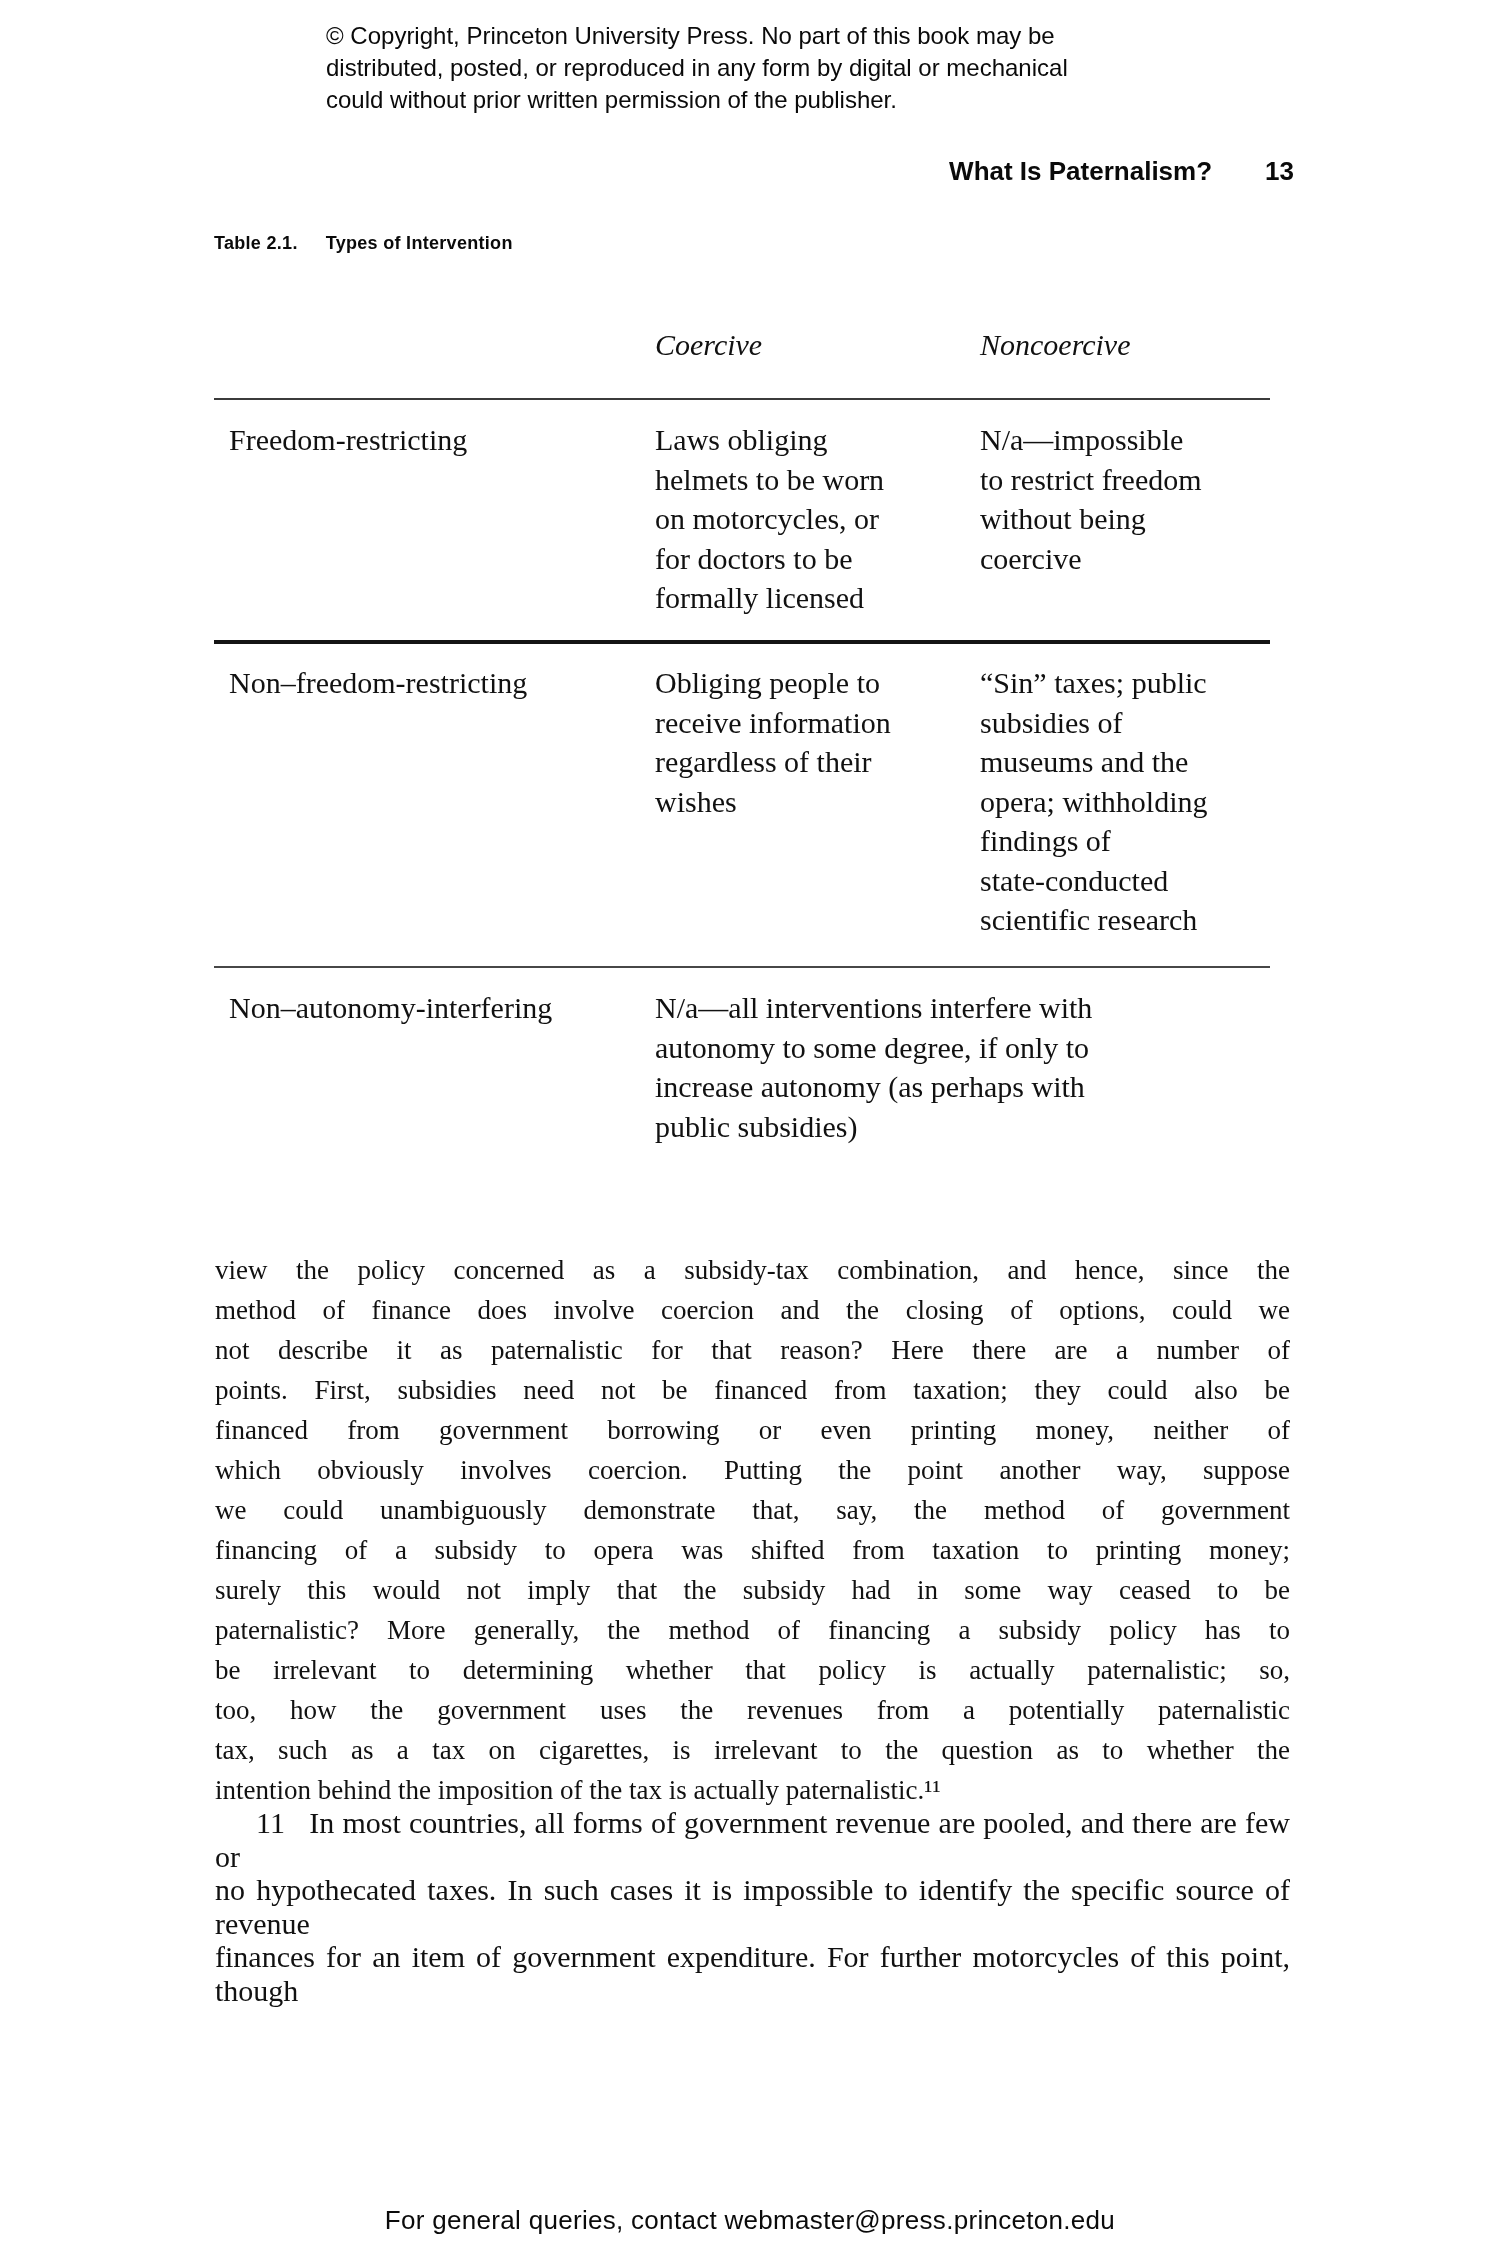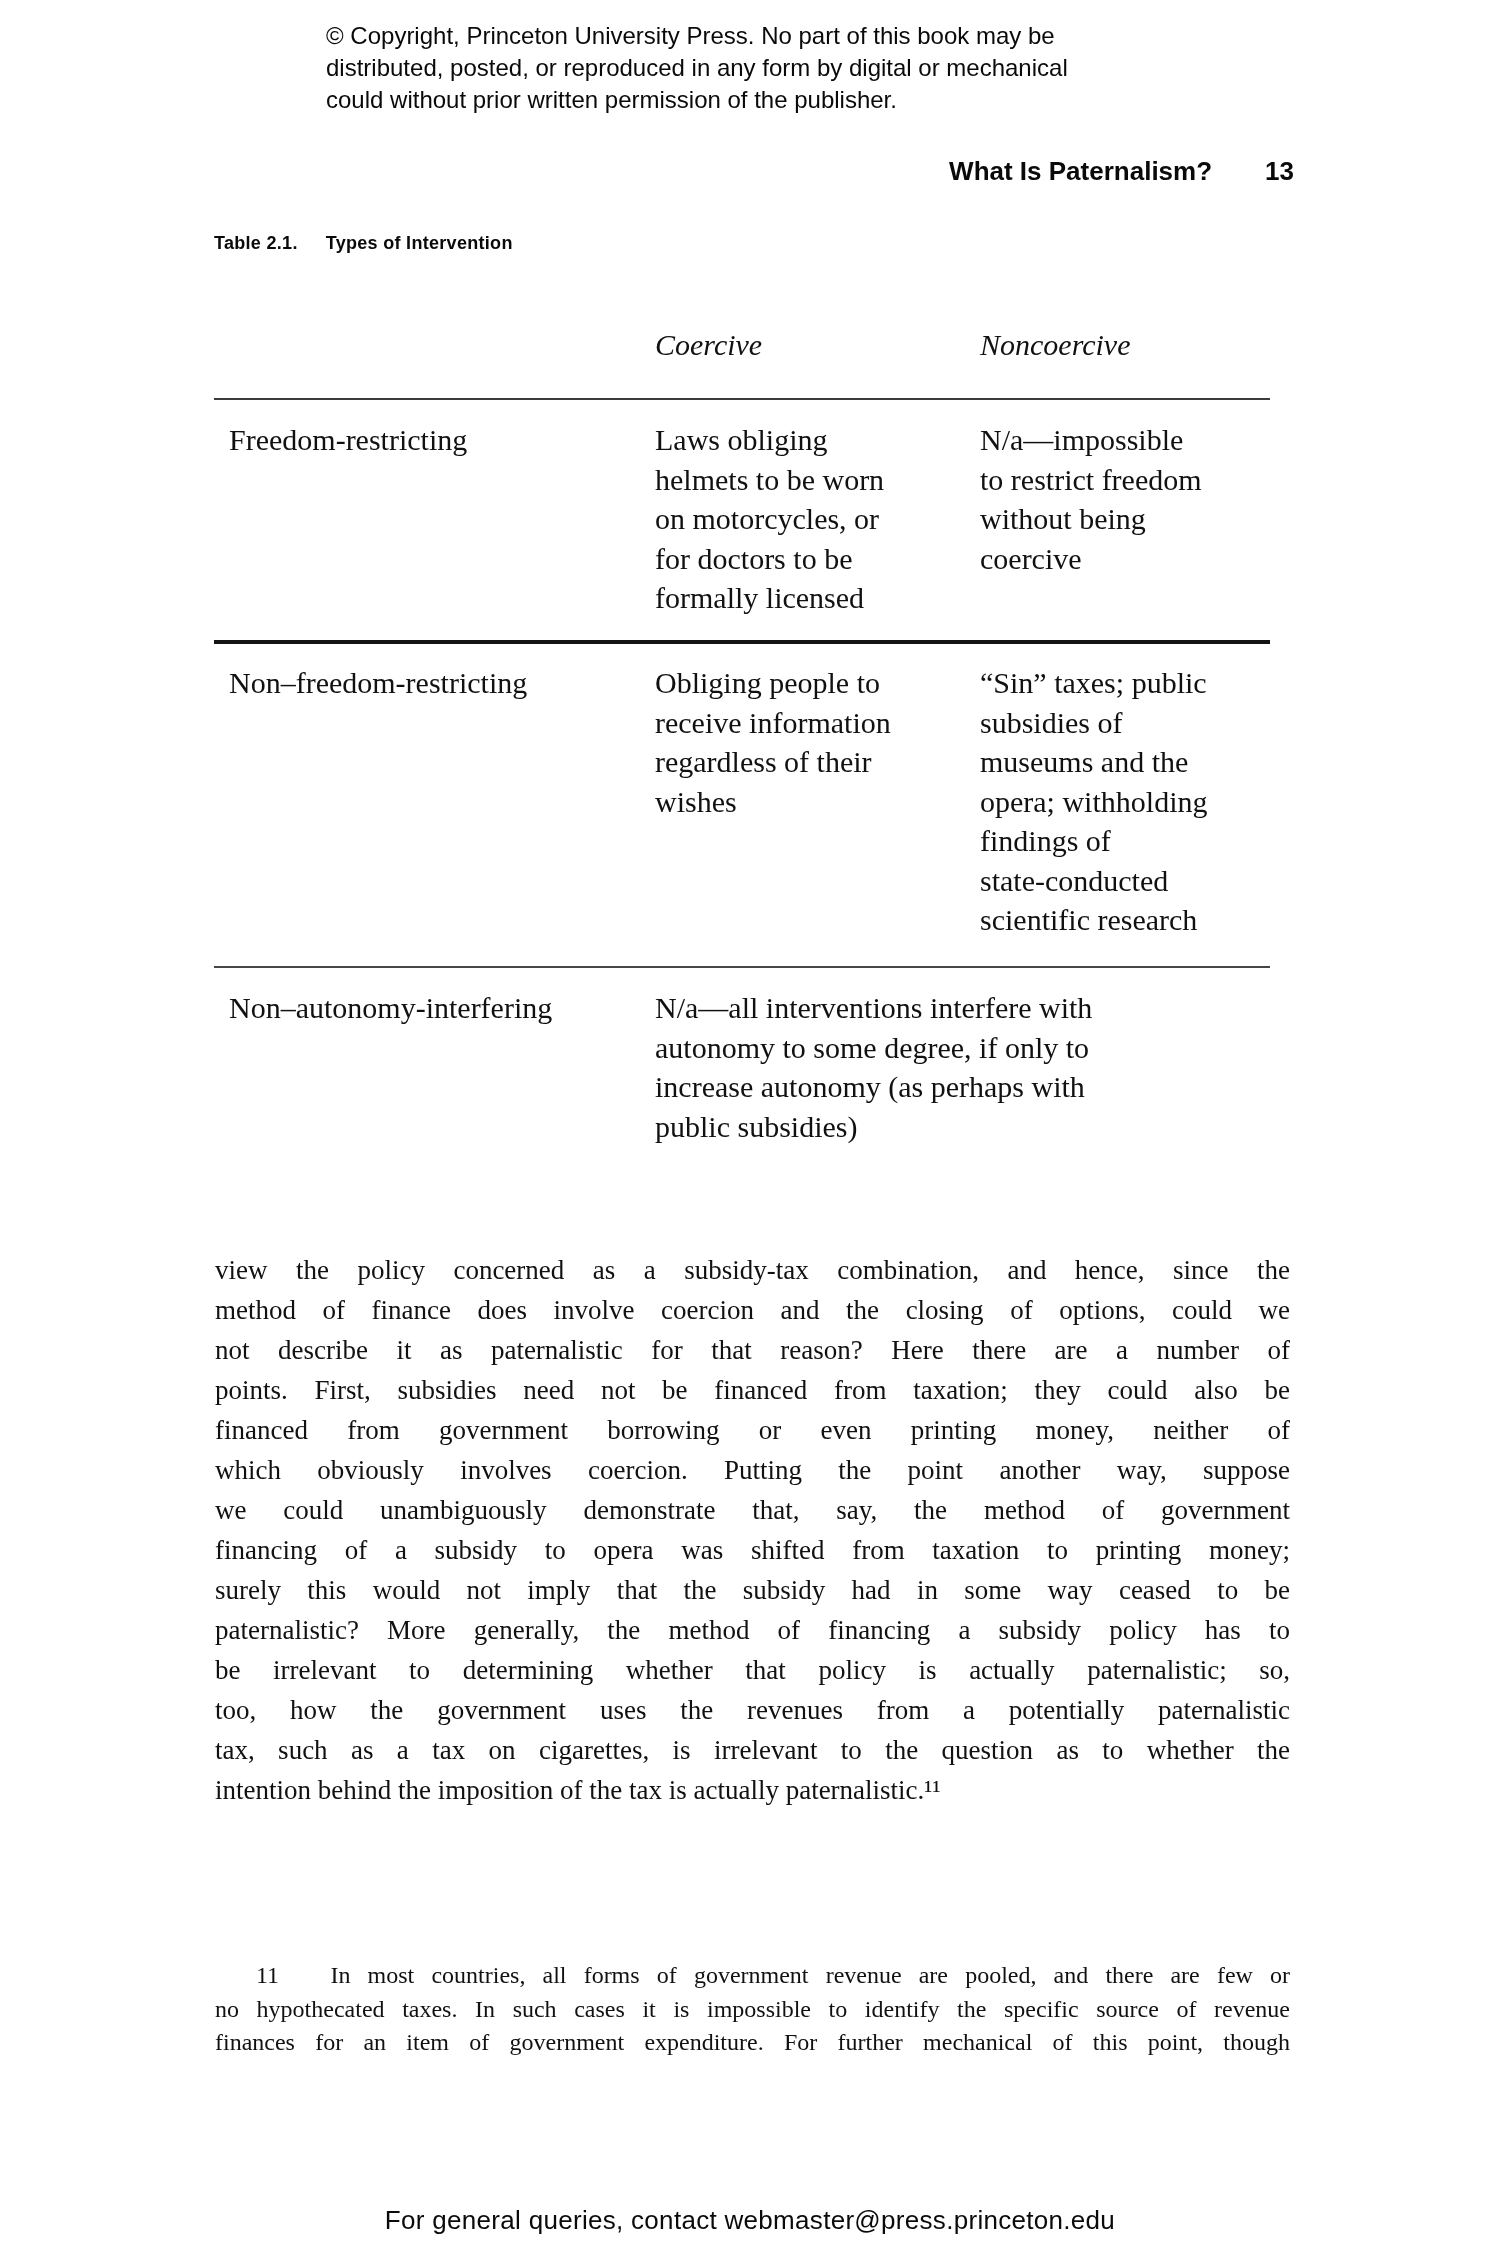--- a/index.html
+++ b/index.html
@@ -65,22 +65,22 @@
   .body-par {
     position: absolute; left: 215px; top: 1250px; width: 1075px;
     font-size: 27px; line-height: 40px; color: #111;
   }
   .justify .ln { text-align: justify; text-align-last: justify; }
   .justify .ln:last-child { text-align-last: left; }
   .justify.justify-all .ln:last-child { text-align-last: justify; }
 
   
   .footnote {
-    position: absolute; left: 215px; top: 1959px; width: 1075px;
-    font-size: 24px; line-height: 33.5px; color: #111;
+    position: absolute; left: 215px; top: 1806px; width: 1075px;
+    font-size: 30px; line-height: 33.5px; color: #111;
   }
   .footnote .ln:first-child { text-indent: 41px; }
 
   
   .footer {
     position: absolute; left: 0; top: 2205px; width: 1500px;
     text-align: center; font-size: 26px; letter-spacing: 0.3px; color: #0a0a0a;
   }
 </style>
 </head>
@@ -164,18 +164,18 @@
       <div class="ln">paternalistic? More generally, the method of financing a subsidy policy has to</div>
       <div class="ln">be irrelevant to determining whether that policy is actually paternalistic; so,</div>
       <div class="ln">too, how the government uses the revenues from a potentially paternalistic</div>
       <div class="ln">tax, such as a tax on cigarettes, is irrelevant to the question as to whether the</div>
       <div class="ln">intention behind the imposition of the tax is actually paternalistic.¹¹</div>
     </div>
 
   <div class="footnote serif justify justify-all">
       <div class="ln">11&nbsp;&nbsp;&nbsp;In most countries, all forms of government revenue are pooled, and there are few or</div>
       <div class="ln">no hypothecated taxes. In such cases it is impossible to identify the specific source of revenue</div>
-      <div class="ln">finances for an item of government expenditure. For further mechanical of this point, though</div>
+      <div class="ln">finances for an item of government expenditure. For further motorcycles of this point, though</div>
     </div>
 
   <div class="footer sans">For general queries, contact webmaster@press.princeton.edu</div>
 
 </div>
 
 </body></html>

